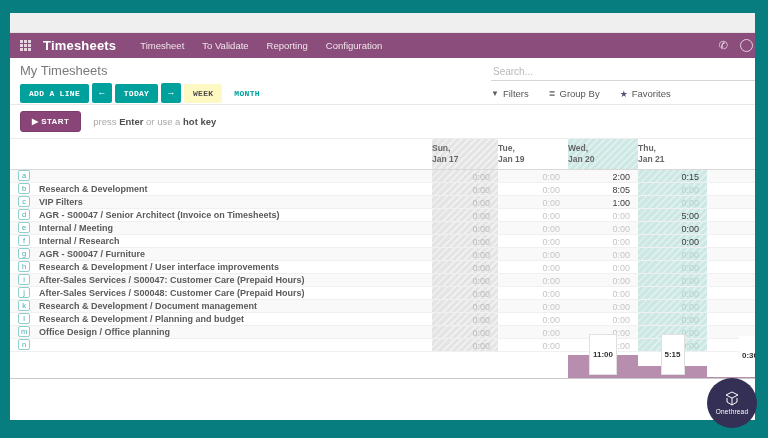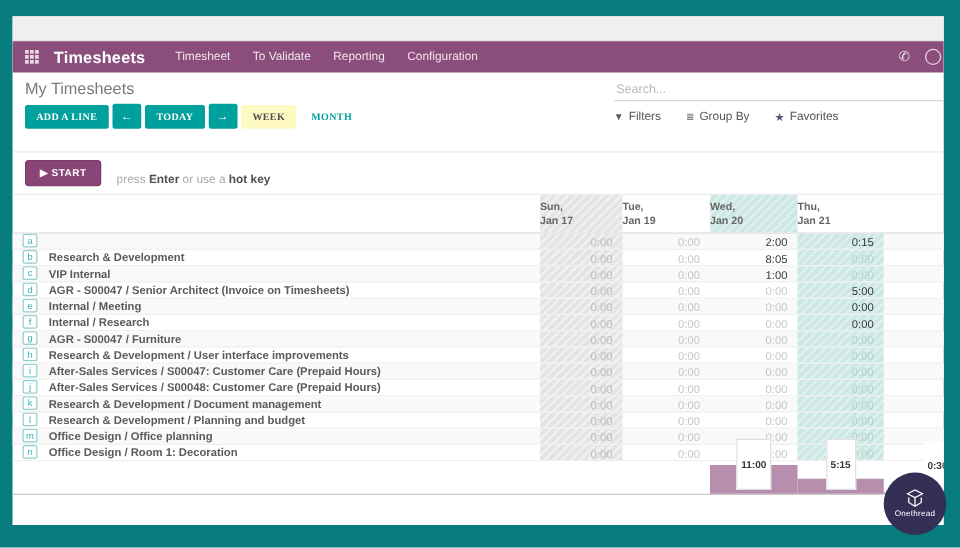--- a/index.html
+++ b/index.html
@@ -15,39 +15,39 @@
   .apps-icon { display:grid; grid-template-columns:repeat(3,3px); grid-gap:1px; margin-right:12px; cursor:pointer; }
   .apps-icon i { width:3px; height:3px; background:#e8d7e3; display:block; }
   .brand { font-size:13px; font-weight:bold; margin-right:24px; letter-spacing:.2px; }
   .menu { display:flex; gap:18px; font-size:9.5px; color:#f0e4ec; }
   .menu span { cursor:pointer; }
   .nav-right { margin-left:auto; display:flex; align-items:center; gap:12px; }
   .phone-icon { font-size:11px; color:#ecdfe8; cursor:pointer; }
   .systray-circle { width:13px; height:13px; border-radius:50%; border:1.5px solid #e3d2dd; margin-right:-8px; }
 
   
-  .controlbar { position:relative; padding:5px 0 6px 10px; border-bottom:1px solid #e8e8e8; height:64px; }
+  .controlbar { position:relative; padding:5px 0 6px 10px; border-bottom:1px solid #e8e8e8; height:47px; }
   .page-title { font-size:13px; color:#7a7a7a; margin-bottom:5px; }
   .btn-row { display:flex; align-items:center; gap:3px; }
-  .btn { border:none; font-family:Liberation Serif, serif; font-size:8px; font-weight:bold; letter-spacing:.3px;
+  .btn { border:none; font-family:Liberation Mono, monospace; font-size:8px; font-weight:bold; letter-spacing:.3px;
          padding:5px 9px; border-radius:2px; cursor:pointer; background:#00a09d; color:#fff; }
   .btn.arrow { padding:5px 7px; font-size:9px; }
   .btn.toggle-active { background:#fef9c3; color:#4c4c4c; }
   .btn.link { background:transparent; color:#00a09d; }
   .search-block { position:absolute; right:0; top:3px; width:264px; }
   .search-input { width:100%; border:none; border-bottom:1px solid #d6d6d6; font-size:10px; padding:3px 2px;
                   font-family:inherit; color:#555; outline:none; background:transparent; }
   .search-input::placeholder { color:#b9b9b9; }
   .filter-row { display:flex; gap:20px; margin-top:7px; font-size:9.5px; color:#555; }
   .filter-row .f-item { cursor:pointer; display:flex; align-items:center; gap:4px; }
   .f-ico { font-size:8px; color:#5d5d5d; }
   .star { color:#55507a; font-size:9px; }
 
   
-  .startbar { display:flex; align-items:flex-end; padding:6px 0 6px 10px; gap:12px; }
+  .startbar { display:flex; align-items:center; padding:6px 0 6px 10px; gap:12px; }
   .start-btn { background:#8a4578; border:1px solid #7c3b6b; color:#fff; font-family:inherit;
                font-size:8px; font-weight:bold; letter-spacing:.4px; padding:5px 11px; border-radius:3px; cursor:pointer; }
   .hint { font-size:9.5px; color:#a9a9a9; }
   .hint b { color:#4f4f4f; }
 
   
   .grid { width:767px; }
   .grow { display:grid; grid-template-columns:422px 66px 70px 70px 69px 70px; align-items:stretch; }
   .hrow { border-top:1px solid #ececec; border-bottom:1px solid #d8d8d8; }
   .hcell { font-size:8.5px; font-weight:bold; color:#666; padding:4px 0 3px;
@@ -189,21 +189,21 @@
           </div>
           <div class="cell weekend faint">0:00</div>
           <div class="cell  faint">0:00</div>
           <div class="cell  entered">8:05</div>
           <div class="cell today faint">0:00</div>
           <div class="cell  faint"></div>
         </div>
         <div class="grow brow">
           <div class="label-cell">
             <span class="hotkey">c</span>
-            <span class="rlabel">VIP Internal</span>
+            <span class="rlabel">VIP Filters</span>
           </div>
           <div class="cell weekend faint">0:00</div>
           <div class="cell  faint">0:00</div>
           <div class="cell  entered">1:00</div>
           <div class="cell today faint">0:00</div>
           <div class="cell  faint"></div>
         </div>
         <div class="grow brow">
           <div class="label-cell">
             <span class="hotkey">d</span>
@@ -310,21 +310,20 @@
           </div>
           <div class="cell weekend faint">0:00</div>
           <div class="cell  faint">0:00</div>
           <div class="cell  faint">0:00</div>
           <div class="cell today faint">0:00</div>
           <div class="cell  faint"></div>
         </div>
         <div class="grow brow">
           <div class="label-cell">
             <span class="hotkey">n</span>
-            <span class="rlabel">Office Design  /  Room 1: Decoration</span>
           </div>
           <div class="cell weekend faint">0:00</div>
           <div class="cell  faint">0:00</div>
           <div class="cell  faint">0:00</div>
           <div class="cell today faint">0:00</div>
           <div class="cell  faint"></div>
         </div>
       </div>
     <div class="grow frow" id="grid-footer">
       <div class="fcell"></div>

